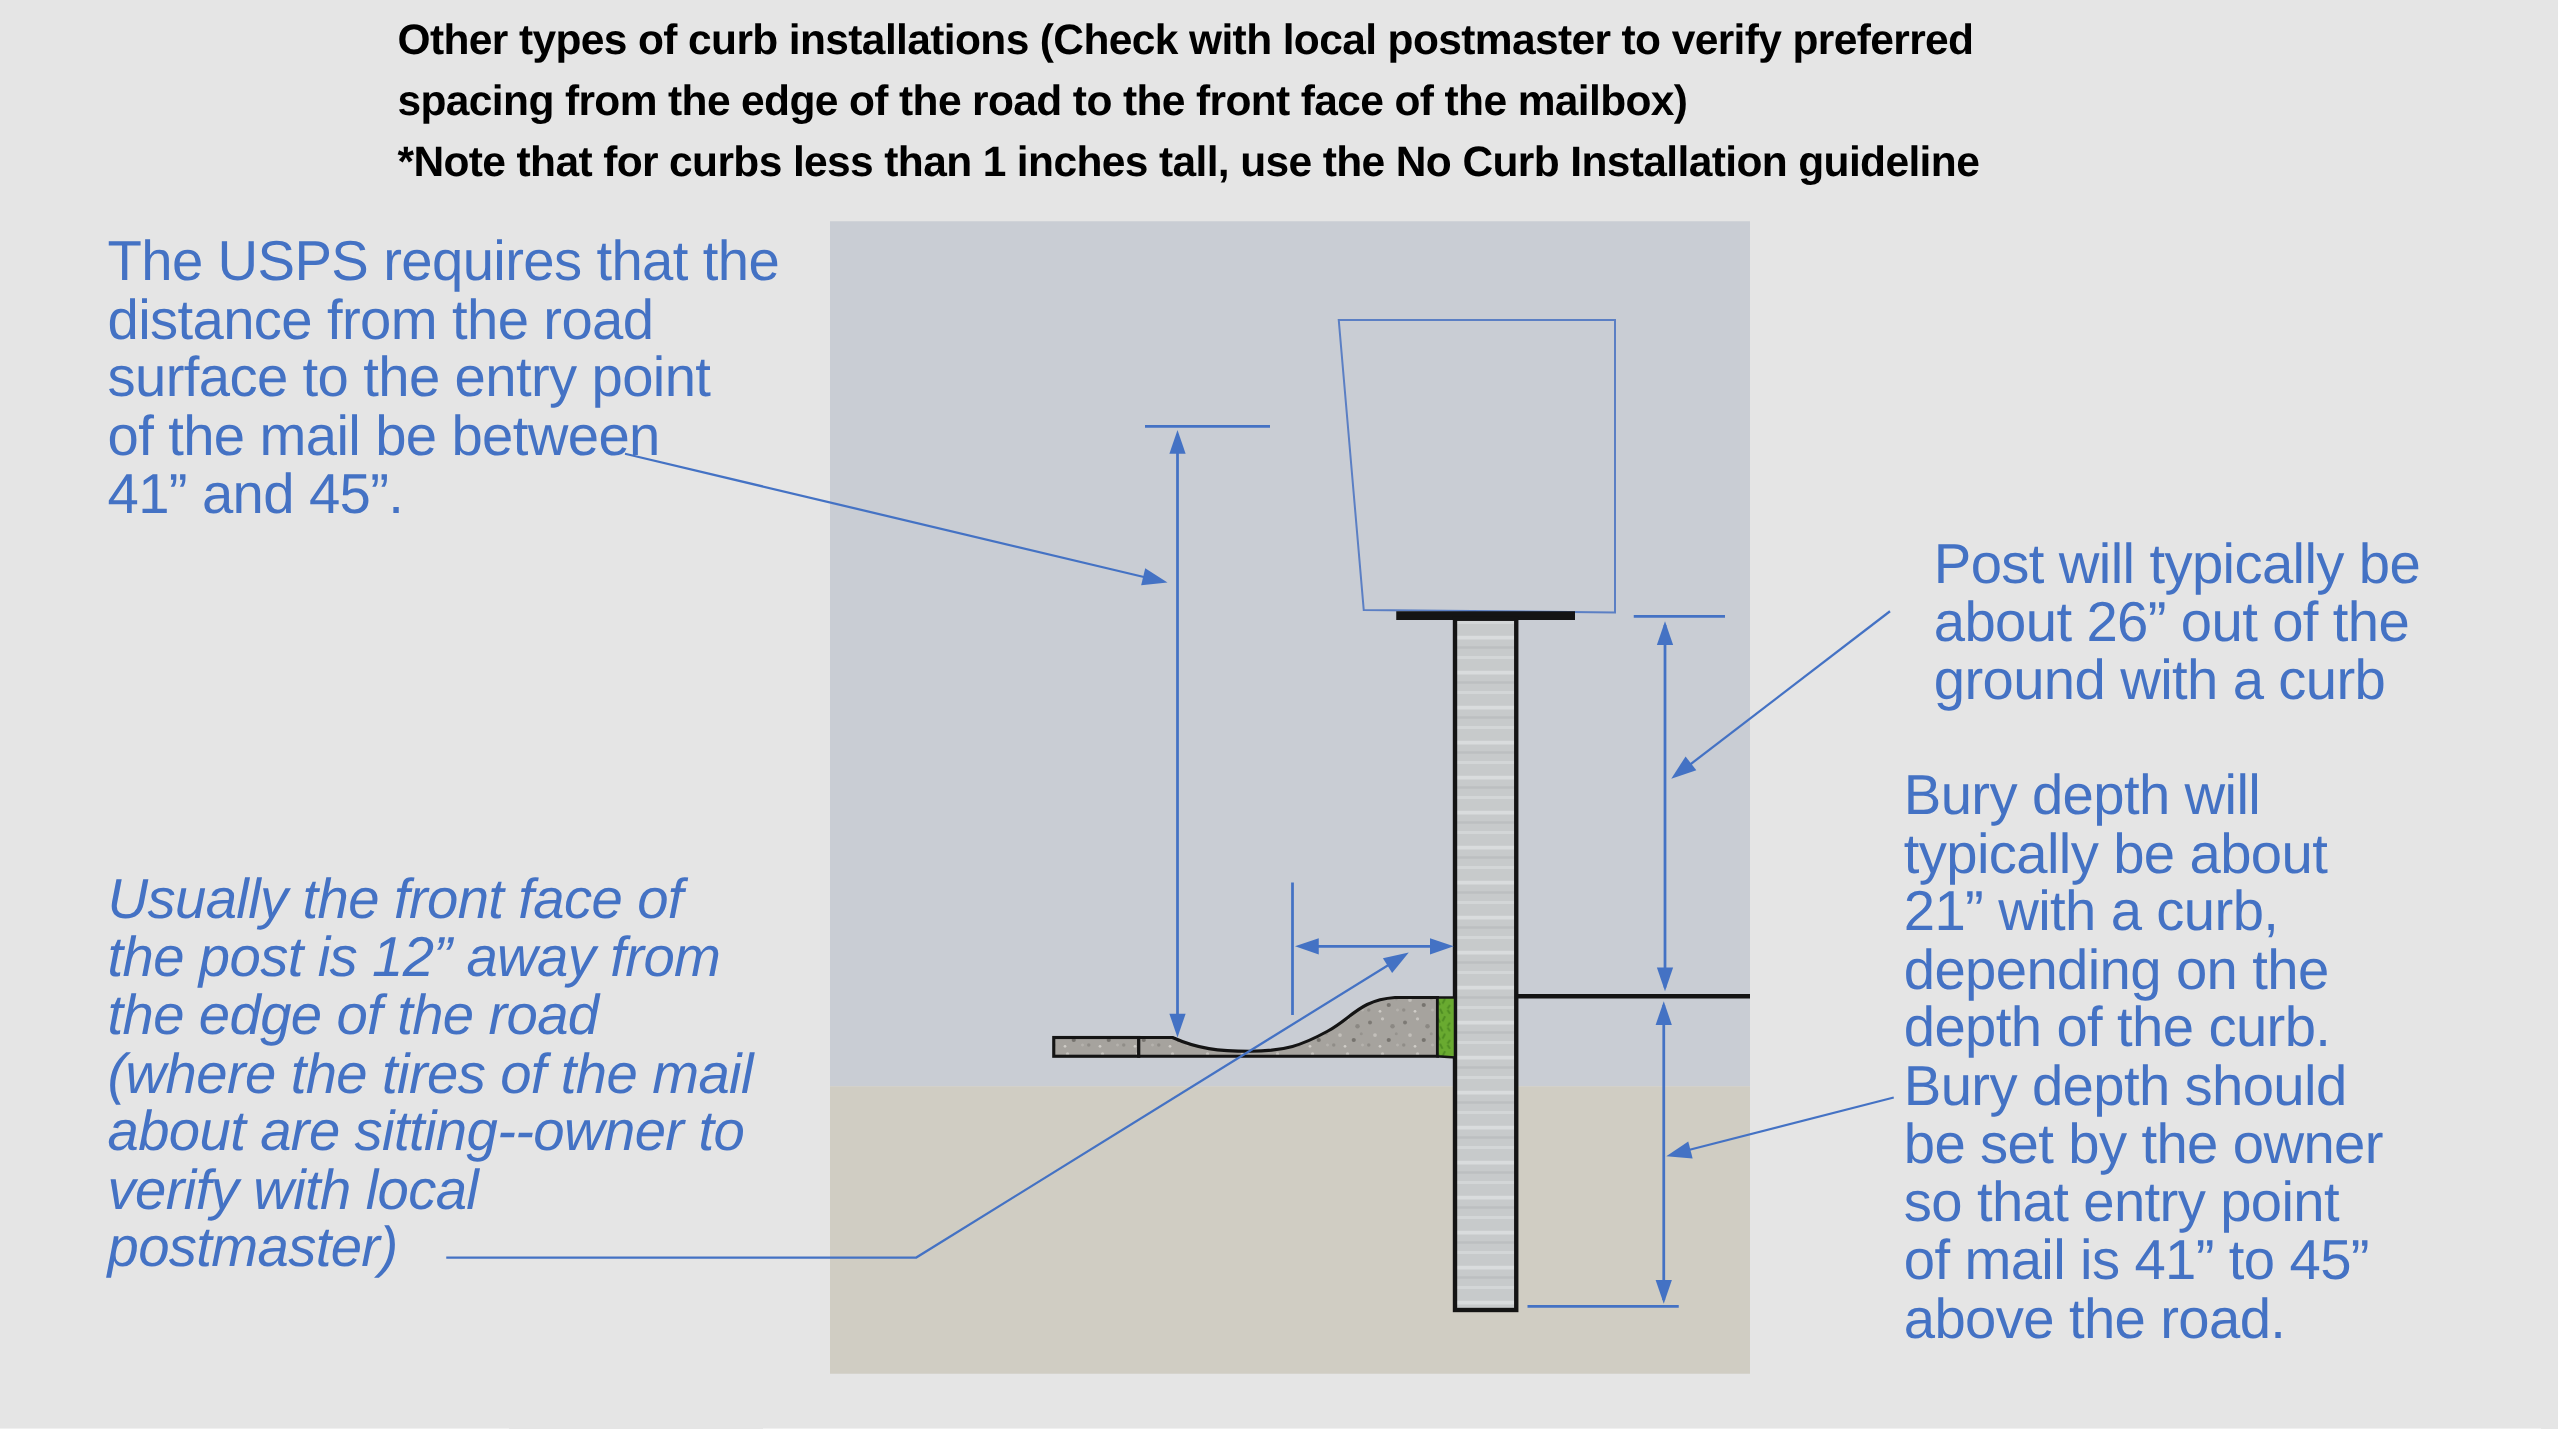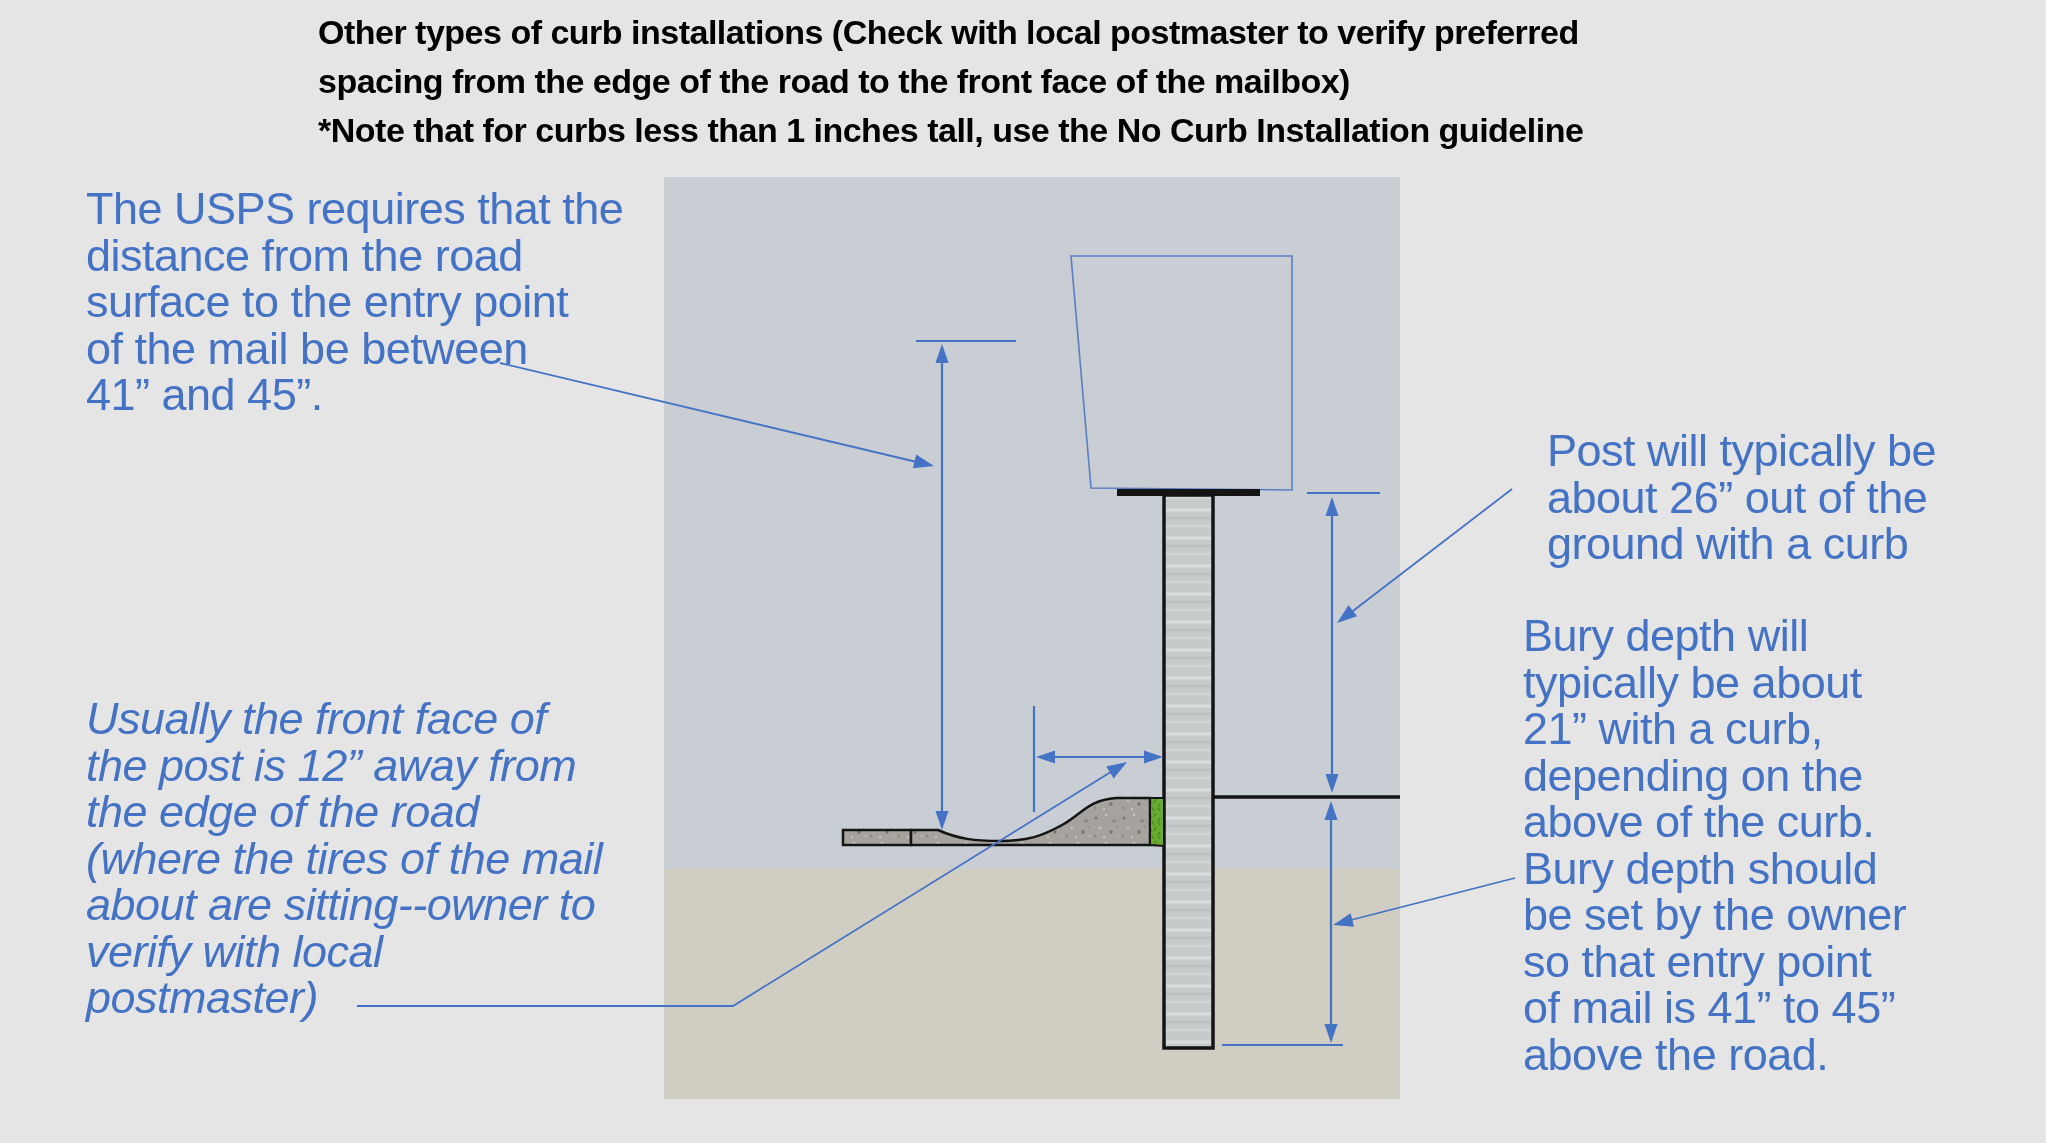--- a/index.html
+++ b/index.html
@@ -154,21 +154,21 @@
   <div class="txt note note-r1">
       <div><span>Post will typically be</span></div>
       <div><span>about 26” out of the</span></div>
       <div><span>ground with a curb</span></div>
     </div>
   <div class="txt note note-r2">
       <div><span>Bury depth will</span></div>
       <div><span>typically be about</span></div>
       <div><span>21” with a curb,</span></div>
       <div><span>depending on the</span></div>
-      <div><span>above of the curb.</span></div>
+      <div><span>depth of the curb.</span></div>
       <div><span>Bury depth should</span></div>
       <div><span>be set by the owner</span></div>
       <div><span>so that entry point</span></div>
       <div><span>of mail is 41” to 45”</span></div>
       <div><span>above the road.</span></div>
     </div>
 
 </div>
 
 </body></html>

